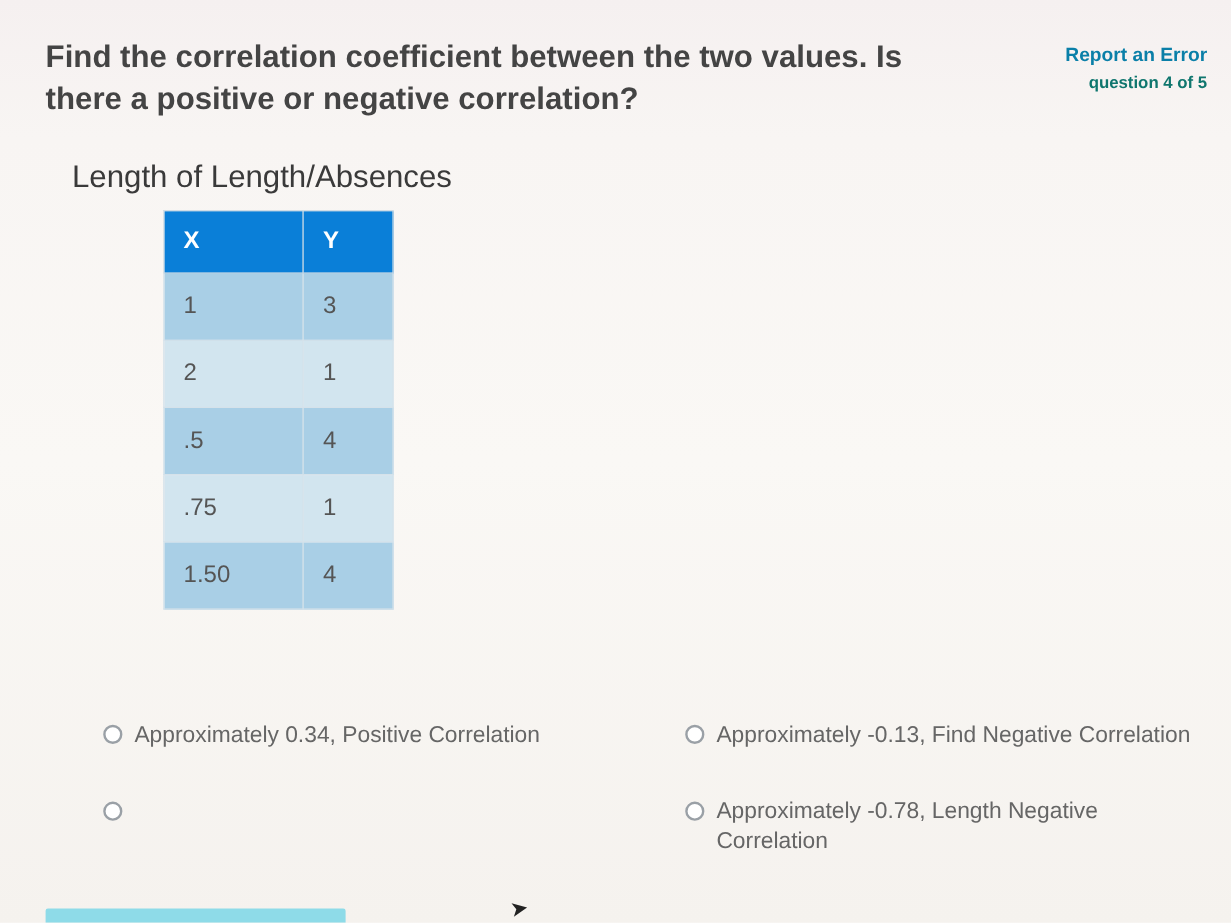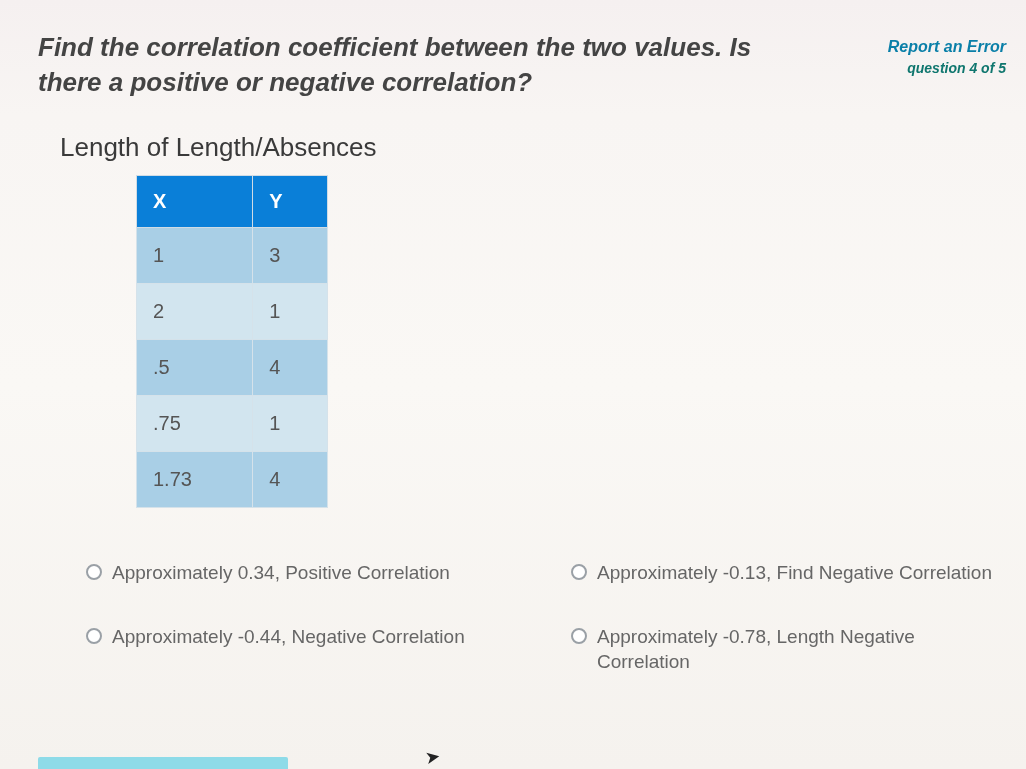--- a/index.html
+++ b/index.html
@@ -13,21 +13,20 @@
       width: 1026px;
       height: 769px;
       padding: 30px 20px 20px 38px;
       position: relative;
       color: #3a3a3a;
     }
     .top-row {
       display: flex;
       justify-content: space-between;
       align-items: flex-start;
-      font-style: italic;
     }
     .question {
       font-size: 26px;
       font-weight: 600;
       color: #444;
       line-height: 1.35;
       max-width: 780px;
     }
     .side-info {
       text-align: right;
@@ -76,21 +75,21 @@
       background: #a9cfe6;
     }
     .data-table tbody tr:nth-child(even) td {
       background: #d2e5ef;
     }
     .options {
       display: grid;
       grid-template-columns: 1fr 1fr;
       column-gap: 60px;
       row-gap: 38px;
-      margin: 52px 10px 0 48px;
+      margin: 92px 10px 0 48px;
     }
     .option {
       display: flex;
       align-items: flex-start;
       gap: 10px;
       cursor: pointer;
     }
     .radio {
       width: 16px;
       height: 16px;
@@ -154,38 +153,37 @@
     </tr>
     <tr>
       <td>.5</td>
       <td>4</td>
     </tr>
     <tr>
       <td>.75</td>
       <td>1</td>
     </tr>
     <tr>
-      <td>1.73</td>
+      <td>1.50</td>
       <td>4</td>
     </tr>
   </tbody>
 </table>
 
 <div class="options">
   <div class="option">
     <div class="radio"></div>
     <div class="option-label">Approximately 0.34, Positive Correlation</div>
   </div>
   <div class="option">
     <div class="radio"></div>
     <div class="option-label">Approximately -0.13, Find Negative Correlation</div>
   </div>
   <div class="option">
     <div class="radio"></div>
-    <div class="option-label">Approximately -0.44, Negative Correlation</div>
   </div>
   <div class="option">
     <div class="radio"></div>
     <div class="option-label">Approximately -0.78, Length Negative Correlation</div>
   </div>
 </div>
 
 <div class="bottom-bar"></div>
 <div class="cursor">➤</div>
 

